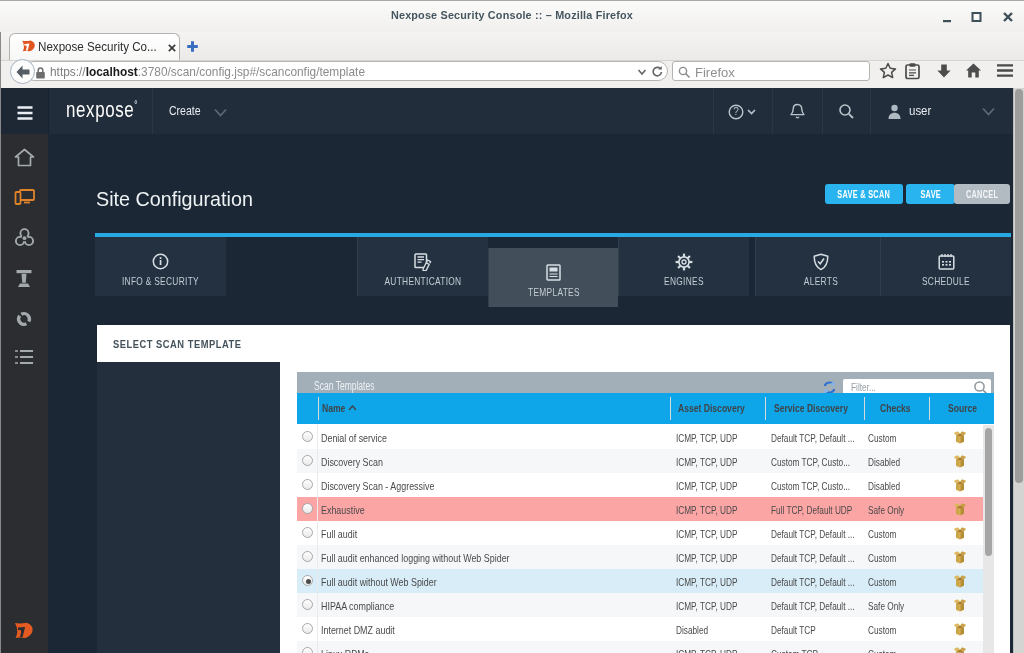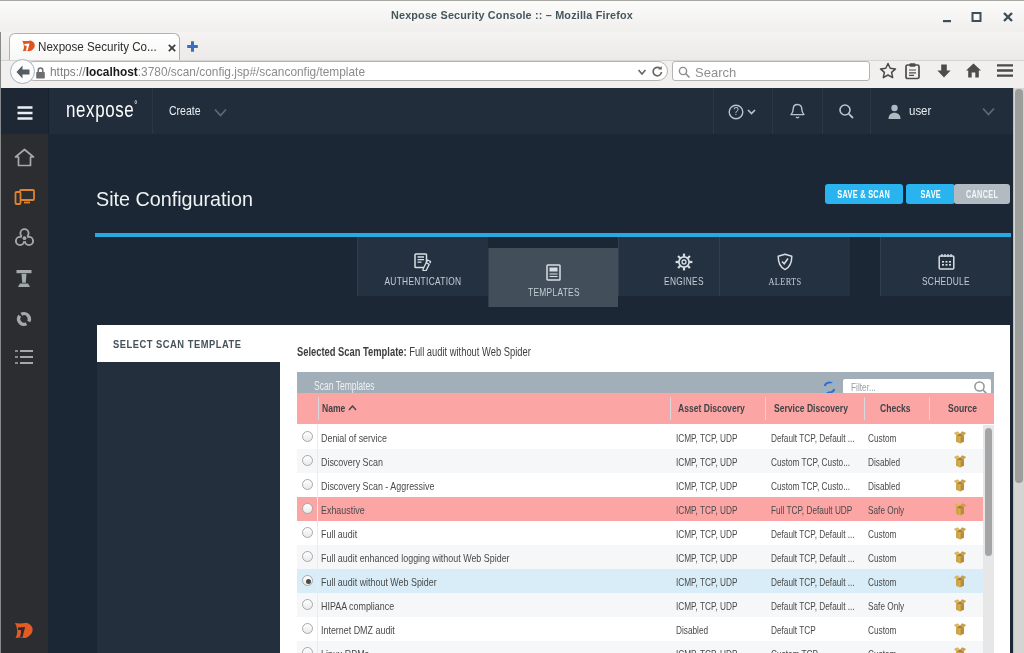--- a/index.html
+++ b/index.html
@@ -79,21 +79,21 @@
 #lnactive { position:absolute; left:16px; top:13px; font-size:11px; font-weight:bold; color:#44525c; letter-spacing:0.6px; }
 #lnblock { position:absolute; left:0px; top:37px; width:183px; height:291px; background:#232f3d; }
 #seltext { position:absolute; left:200px; top:20px; font-size:12px; color:#3e3e3e; }
 
 
 #tbl { position:absolute; left:200px; top:40px; width:697px; height:288px; }
 #thead { position:absolute; left:0; top:0; width:697px; height:45px; background:#a2aeb8;margin-top:7px; }
 #thead .t { position:absolute; left:17px; top:7px; color:#eef2f5; font-size:12px; }
 #filter { position:absolute; left:546px; top:7px; width:148px; height:17px; background:#fff; border-radius:2px; }
 #filter > span { position:absolute; left:8px; top:2px; font-size:11.5px; color:#98a0a6; }
-#chead { position:absolute; left:0; top:28px; width:697px; height:31px; background:#fca5a5; }
+#chead { position:absolute; left:0; top:28px; width:697px; height:31px; background:#0ea5e9; }
 .ch { position:absolute; top:9px; font-size:11px; font-weight:bold; color:#3f4447; }
 .csep { position:absolute; top:4px; width:1px; height:23px; background:#d5dade; }
 .row { position:absolute; left:0; width:697px; height:24px; font-size:11px; color:#4a4a4a; }
 .row .c { position:absolute; top:7px; white-space:nowrap; }
 .radio { position:absolute; left:5px; top:6px; width:11px; height:11px; border-radius:50%;
   border:1px solid #a9a9a9; background:linear-gradient(#ffffff,#e9e9e9); }
 .radio.sel::after { content:""; position:absolute; left:3px; top:3px; width:5px; height:5px; border-radius:50%; background:#4a4a4a; }
 #tsb { position:absolute; left:686px; top:60px; width:11px; height:229px; background:#e7e7e7; }
 #tsb .thumb { position:absolute; left:2px; top:3px; width:7px; height:128px; background:#a5a5a5; border-radius:4px; }
 </style>
@@ -143,21 +143,21 @@
       <path d="M10.5 7 a4.2 4.2 0 1 1 -1.2 -3.4" fill="none" stroke="#666" stroke-width="1.7"></path>
       <path d="M10.8 1 L10.8 4.6 L7.2 4.6 Z" fill="#666"></path>
     </svg>
 </div>
 <div id="backbtn">
   <svg style="position:absolute;left:3px;top:3px" width="18" height="18" viewBox="0 0 18 18">
       <path d="M8.5 2.5 L2.5 9 L8.5 15.5 L8.5 11.5 L15.5 11.5 L15.5 6.5 L8.5 6.5 Z" fill="#555c63"></path>
     </svg>
 </div>
 <div id="searchbox">
-    <span>Search</span>
+    <span>Firefox</span>
   <svg style="position:absolute;left:5px;top:4px" width="13" height="13" viewBox="0 0 13 13">
       <circle cx="5" cy="5" r="3.6" fill="none" stroke="#8a8a8a" stroke-width="1.4"></circle>
       <path d="M7.8 7.8 L11.5 11.5" stroke="#8a8a8a" stroke-width="1.6"></path>
     </svg>
 </div>
 <svg class="navicon" style="left:879px;top:62px" width="18" height="18" viewBox="0 0 18 18">
     <path d="M9 1.5 L11.2 6.3 L16.5 6.9 L12.6 10.4 L13.7 15.6 L9 13 L4.3 15.6 L5.4 10.4 L1.5 6.9 L6.8 6.3 Z" fill="none" stroke="#4c4c4c" stroke-width="1.5" stroke-linejoin="round"></path>
   </svg>
 <svg class="navicon" style="left:904px;top:62px" width="17" height="18" viewBox="0 0 17 18">
     <rect x="2" y="3" width="13" height="13.5" rx="1.5" fill="none" stroke="#4c4c4c" stroke-width="1.7"></rect>
@@ -257,20 +257,28 @@
       </svg>
   </div>
 
   <div id="h1">Site Configuration</div>
   <div class="btn" id="btn1"><span style="display:inline-block;transform:scaleX(0.7)">SAVE &amp; SCAN</span></div>
   <div class="btn" id="btn2"><span style="display:inline-block;transform:scaleX(0.7)">SAVE</span></div>
   <div class="btn" id="btn3"><span style="display:inline-block;transform:scaleX(0.7)">CANCEL</span></div>
 
   <div id="cyan"></div>
   <div id="ptabs">
+      <div class="ptab" style="left: 0px; width: 130.85px;">
+        <div class="ic"><svg width="17" height="17" viewBox="0 0 17 17">
+            <circle cx="8.5" cy="8.5" r="7.2" fill="none" stroke="#d7dee3" stroke-width="1.5"></circle>
+            <rect x="7.7" y="7" width="1.7" height="5" fill="#d7dee3"></rect>
+            <rect x="7.7" y="4.2" width="1.7" height="1.8" fill="#d7dee3"></rect>
+          </svg></div>
+        <div class="lbl">INFO &amp; SECURITY</div>
+      </div>
       <div class="ptab" style="left: 261.7px; width: 130.85px; border-left: 1px solid rgb(49, 62, 75);">
         <div class="ic"><svg width="19" height="18" viewBox="0 0 19 18">
             <rect x="2" y="1" width="11.5" height="13.5" rx="0.8" fill="none" stroke="#d7dee3" stroke-width="1.5"></rect>
             <path d="M4.5 4 h6.5 M4.5 6.6 h6.5 M4.5 9.2 h4" stroke="#d7dee3" stroke-width="1.3"></path>
             <path d="M10.2 15.8 L13.2 9.8 L16.2 11.4 L13.2 17.4 L10 17.8 Z" fill="#243140" stroke="#d7dee3" stroke-width="1.3" stroke-linejoin="round"></path>
             <path d="M13.8 8.6 L14.6 7 L17.6 8.6 L16.8 10.2" fill="#243140" stroke="#d7dee3" stroke-width="1.3" stroke-linejoin="round"></path>
           </svg></div>
         <div class="lbl">AUTHENTICATION</div>
       </div>
       <div class="ptab active" style="left: 392.55px; width: 130.85px; border-left: 1px solid rgb(49, 62, 75);">
@@ -289,21 +297,21 @@
             <rect x="7.9" y="0.6" width="2.2" height="3.2" fill="#d7dee3" transform="rotate(135 9 9)"></rect>
             <rect x="7.9" y="0.6" width="2.2" height="3.2" fill="#d7dee3" transform="rotate(180 9 9)"></rect>
             <rect x="7.9" y="0.6" width="2.2" height="3.2" fill="#d7dee3" transform="rotate(225 9 9)"></rect>
             <rect x="7.9" y="0.6" width="2.2" height="3.2" fill="#d7dee3" transform="rotate(270 9 9)"></rect>
             <rect x="7.9" y="0.6" width="2.2" height="3.2" fill="#d7dee3" transform="rotate(315 9 9)"></rect>
             <circle cx="9" cy="9" r="5.1" fill="none" stroke="#d7dee3" stroke-width="1.7"></circle>
             <circle cx="9" cy="9" r="2" fill="none" stroke="#d7dee3" stroke-width="1.3"></circle>
           </svg></div>
         <div class="lbl">ENGINES</div>
       </div>
-      <div class="ptab" style="left: 624px; width: 130.85px; border-left: 1px solid rgb(49, 62, 75); font-family: Liberation Serif, serif;">
+      <div class="ptab" style="left: 660px; width: 130.85px; border-left: 1px solid rgb(49, 62, 75);">
         <div class="ic"><svg width="16" height="18" viewBox="0 0 16 18">
             <path d="M8 1.2 L14.8 3.2 c0 6 -1.6 10.8 -6.8 13.4 C2.8 14 1.2 9.2 1.2 3.2 Z" fill="none" stroke="#d7dee3" stroke-width="1.5" stroke-linejoin="round"></path>
             <path d="M5 8.5 L7.2 10.8 L11 5.5" fill="none" stroke="#d7dee3" stroke-width="1.5"></path>
           </svg></div>
         <div class="lbl">ALERTS</div>
       </div>
       <div class="ptab" style="left: 785.1px; width: 130.85px; border-left: 1px solid rgb(49, 62, 75);">
         <div class="ic"><svg width="17" height="17" viewBox="0 0 17 17">
             <rect x="1.2" y="3" width="14.6" height="13" rx="1" fill="none" stroke="#d7dee3" stroke-width="1.5"></rect>
             <path d="M4 1 v3 M7 1 v3 M10 1 v3 M13 1 v3" stroke="#d7dee3" stroke-width="1.3"></path>
@@ -317,21 +325,20 @@
             </g>
           </svg></div>
         <div class="lbl">SCHEDULE</div>
       </div>
     </div>
   <div id="ptri"></div>
 
   <div id="panel">
     <div id="lnactive"><span class="cx85">SELECT SCAN TEMPLATE</span></div>
     <div id="lnblock"></div>
-    <div id="seltext"><span class="cx"><b>Selected Scan Template:</b> Full audit without Web Spider</span></div>
     <div id="tbl">
       <div id="thead">
           <span class="t"><span style="display:inline-block;transform:scaleX(0.71);transform-origin:0 50%;white-space:nowrap">Scan Templates</span></span>
         <svg style="position:absolute;left:526px;top:9px" width="13" height="13" viewBox="0 0 13 13">
             <path d="M1.8 5 a4.6 4.2 0 0 1 8.2 -1.8" fill="none" stroke="#2c6fd1" stroke-width="2"></path>
             <path d="M12.2 0.8 L10.6 5.4 L7.2 2.6 Z" fill="#88b4ed"></path>
             <path d="M11.2 8 a4.6 4.2 0 0 1 -8.2 1.8" fill="none" stroke="#2c6fd1" stroke-width="2"></path>
             <path d="M0.8 12.2 L2.4 7.6 L5.8 10.4 Z" fill="#88b4ed"></path>
           </svg>
         <div id="filter">

